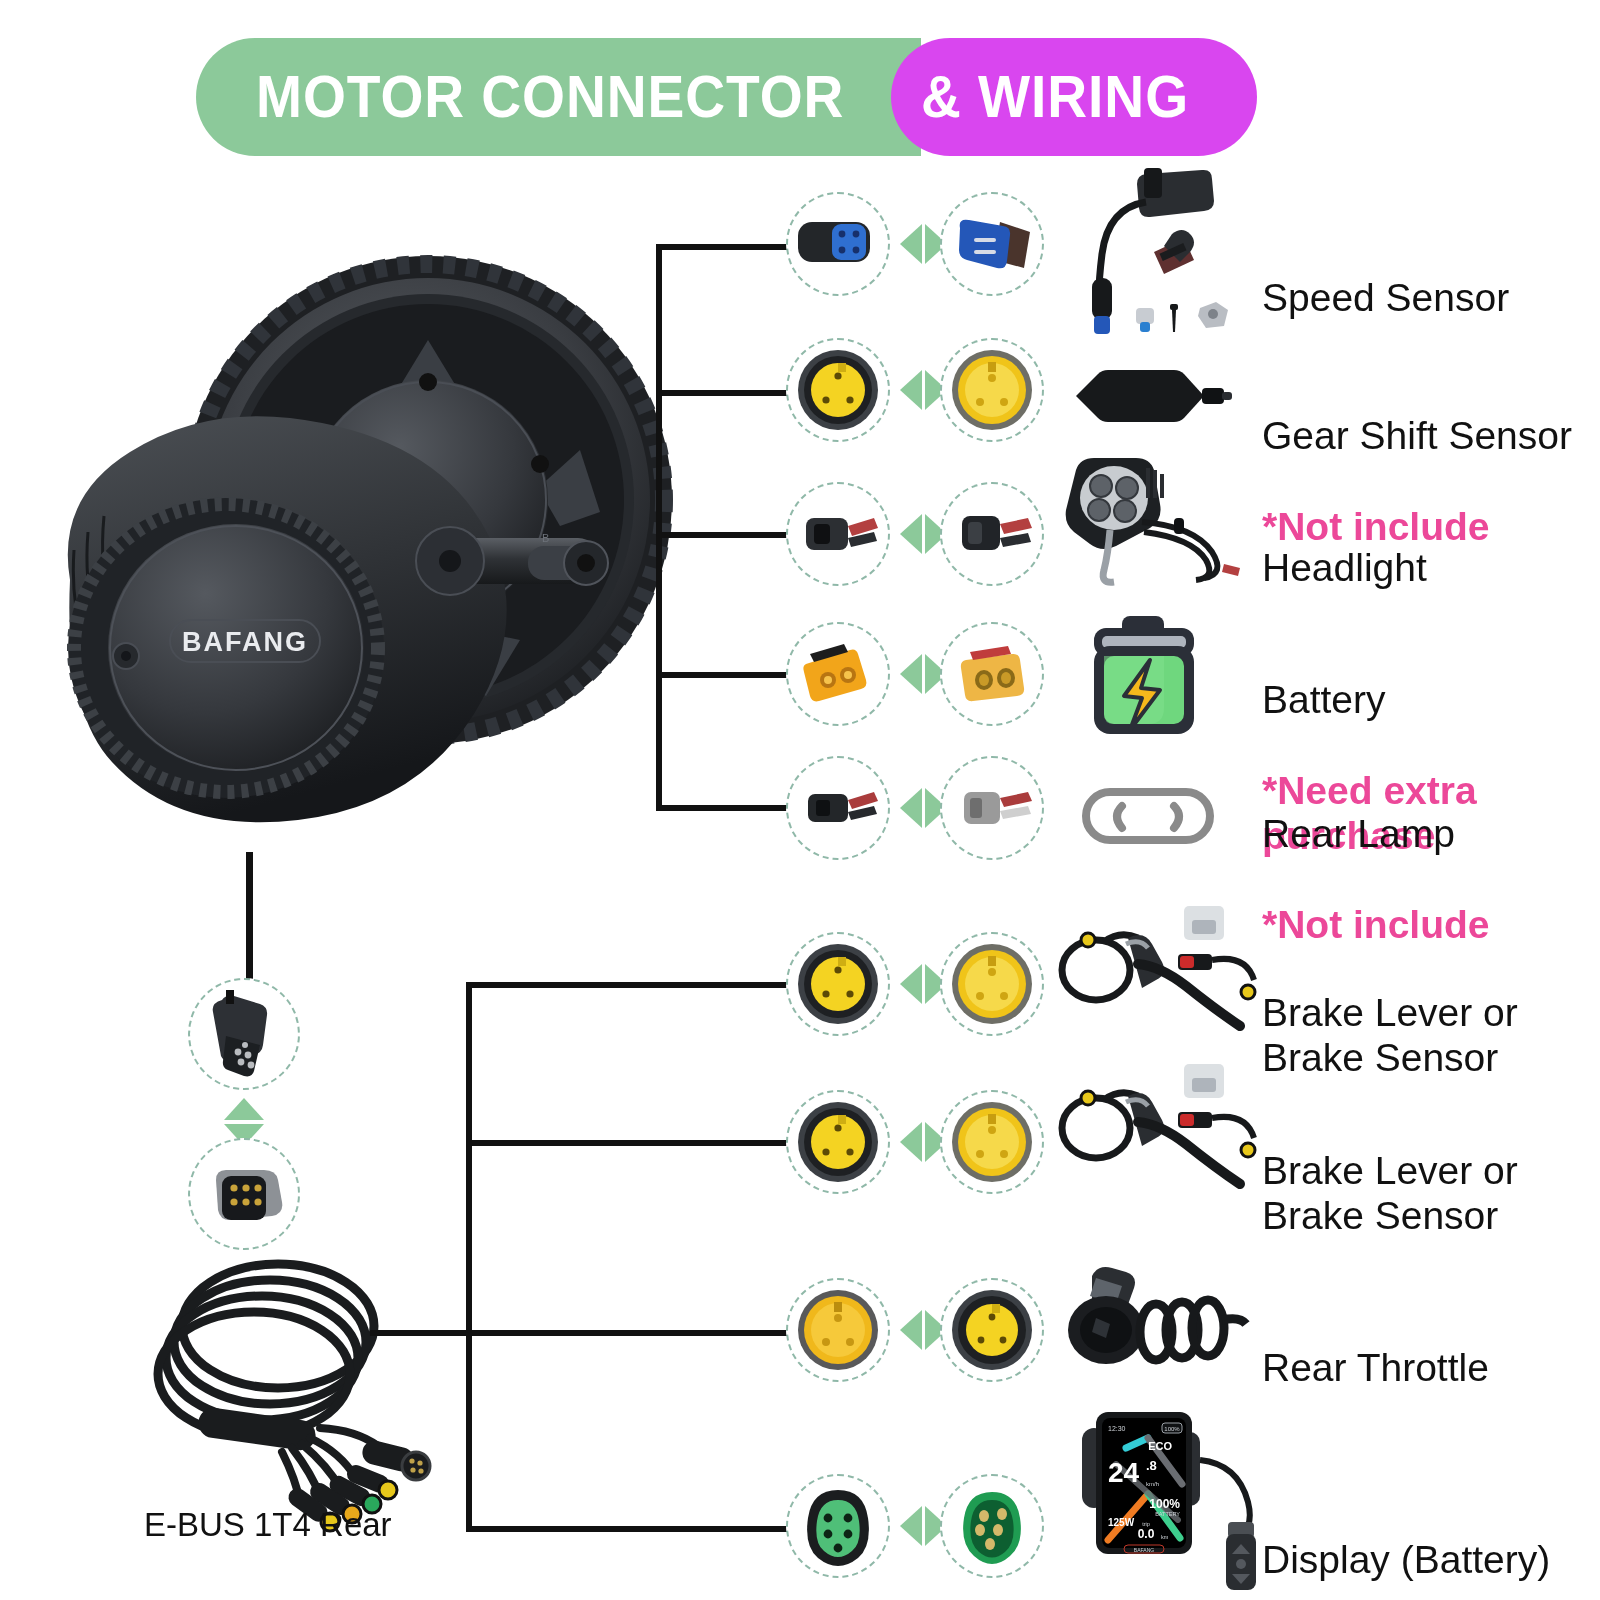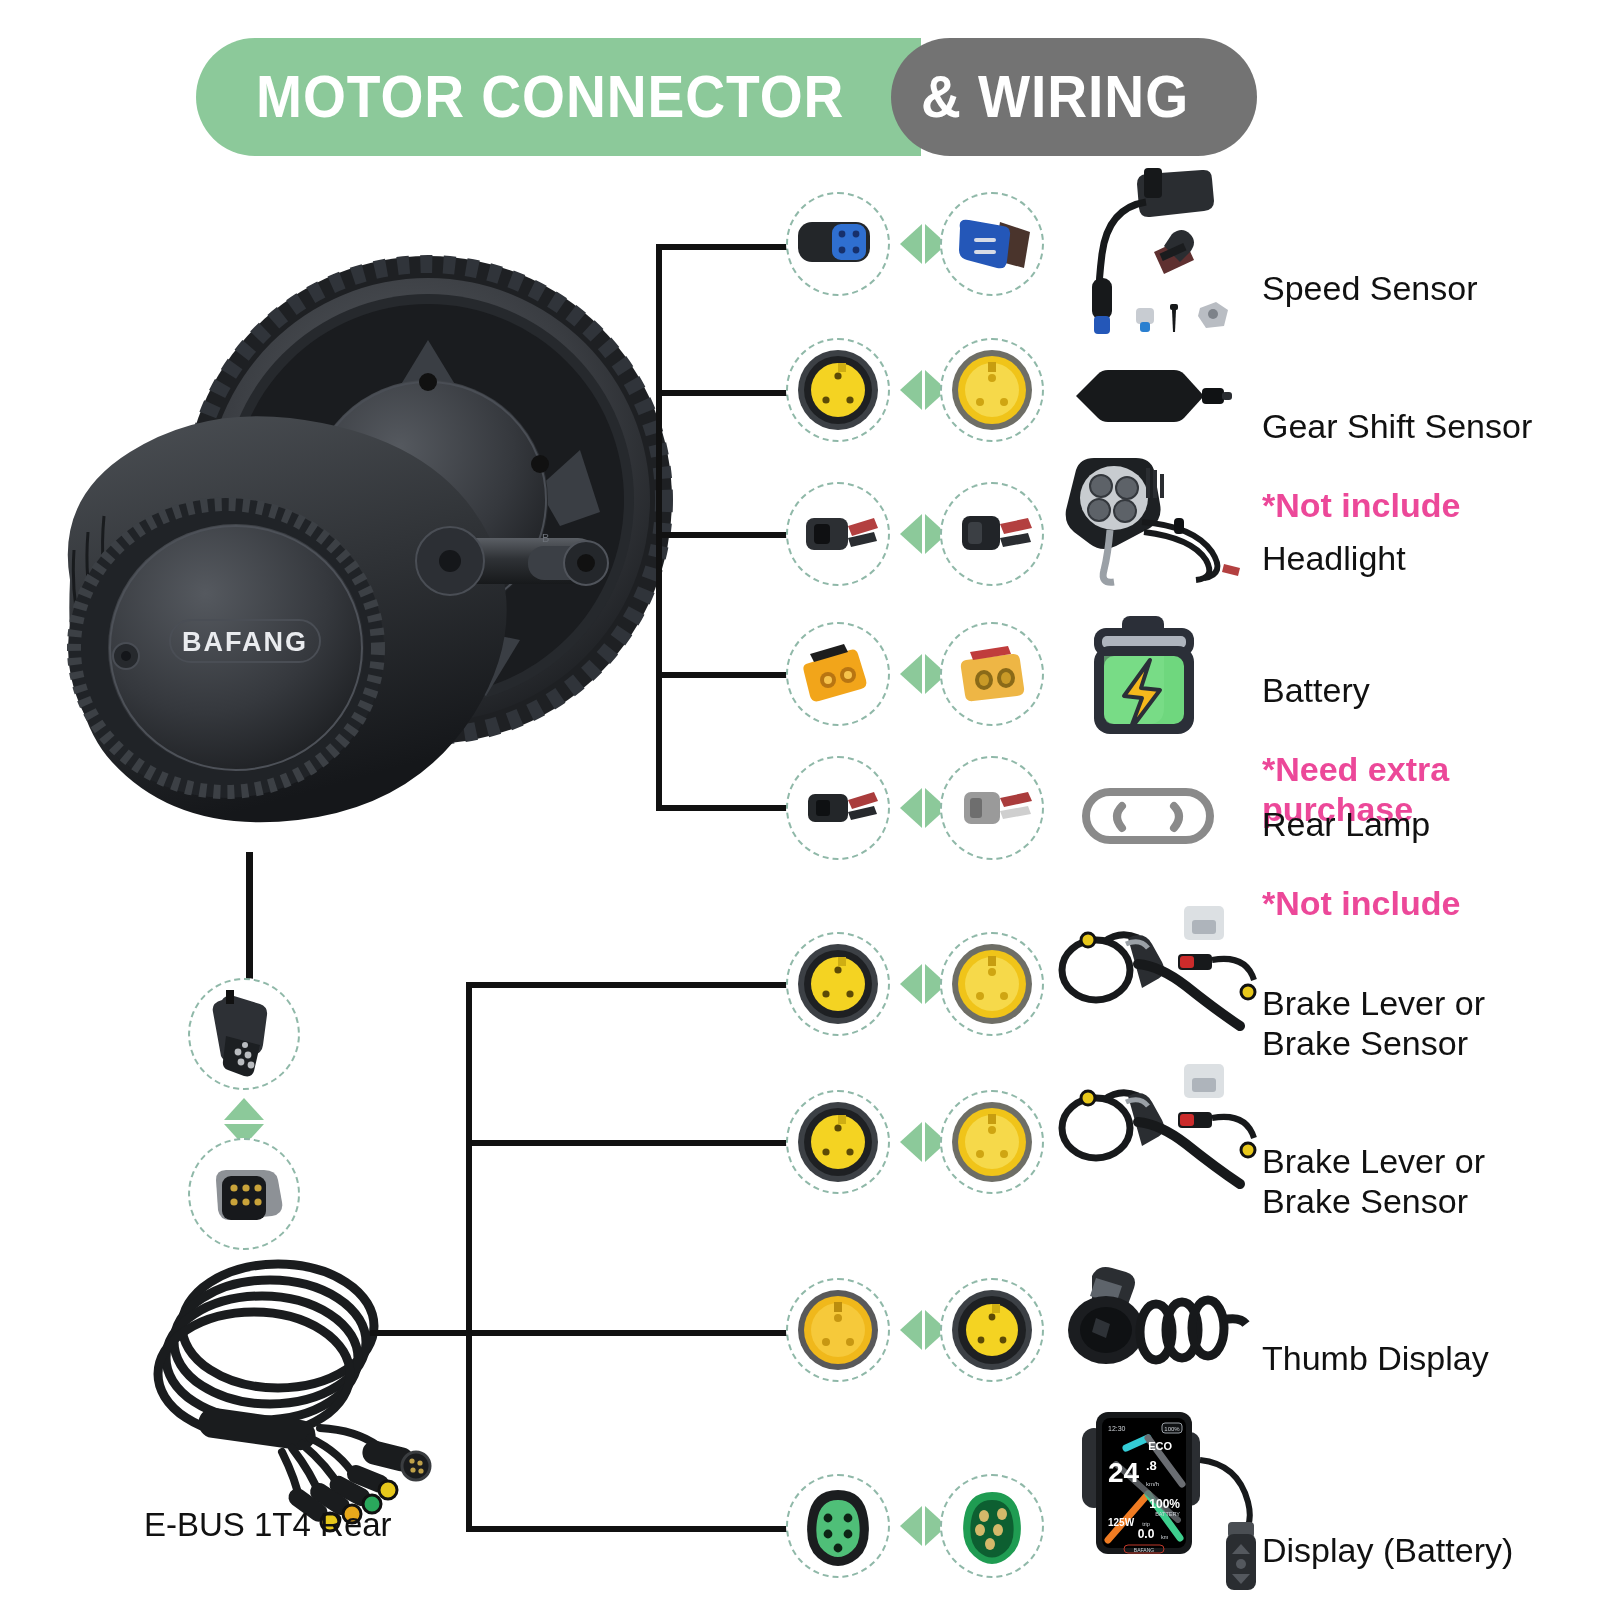--- a/index.html
+++ b/index.html
@@ -3,27 +3,27 @@
 <meta charset="utf-8">
 <style>
   html,body{margin:0;padding:0;background:#fff;}
   body{width:1600px;height:1600px;position:relative;overflow:hidden;
        font-family:"Liberation Sans","DejaVu Sans",sans-serif;color:#111;}
 
   
   .banner{position:absolute;left:196px;top:38px;height:118px;display:flex;align-items:stretch;}
   .banner-green{background:#8cc99a;border-radius:59px 0 0 59px;display:flex;align-items:center;
      padding:0 26px 0 60px;}
-  .banner-dark{background:#737373;border-radius:59px;display:flex;align-items:center;
+  .banner-dark{background:#d946ef;border-radius:59px;display:flex;align-items:center;
      padding:0 44px 0 30px;margin-left:-30px;}
   .banner-green .t,.banner-dark .t{color:#fff;font-weight:bold;font-size:60px;letter-spacing:1px;
      transform:scaleX(.92);transform-origin:left center;white-space:nowrap;line-height:1;}
 
   
-  .lbl{position:absolute;font-size:34px;line-height:1.16;color:#111;white-space:pre-line;}
+  .lbl{position:absolute;font-size:39px;line-height:1.16;color:#111;white-space:pre-line;}
   .lbl .warn{color:#ec4899;font-weight:bold;}
   .lbl-bottom{position:absolute;font-size:33px;color:#111;}
 
   
   .bubble{position:absolute;border:2px dashed #8fb8a8;border-radius:50%;
      box-sizing:border-box;background:#fff;display:flex;align-items:center;justify-content:center;}
 
   
   .arrows{position:absolute;display:flex;align-items:center;gap:3px;}
   .tri-l{width:0;height:0;border-top:20px solid transparent;border-bottom:20px solid transparent;
@@ -595,21 +595,21 @@
   <ellipse cx="48" cy="72" rx="26" ry="23" fill="#0f1113"></ellipse>
   <path d="M38 60 l14 6 -4 14 -14 -6 z" fill="#2e3237"></path>
   <g fill="none" stroke="#17191b" stroke-width="9">
     <ellipse cx="98" cy="74" rx="16" ry="28"></ellipse>
     <ellipse cx="124" cy="72" rx="16" ry="28"></ellipse>
     <ellipse cx="150" cy="70" rx="16" ry="28"></ellipse>
   </g>
   <path d="M164 62 q18 -4 24 4" fill="none" stroke="#17191b" stroke-width="9"></path>
 </svg>
 <div class="lbl" style="left:1262px;top:1300px;">
-  <span>Thumb Display</span>
+  <span>Rear Throttle</span>
 </div>
 
 <div class="bubble" style="left:786px;top:1474px;width:104px;height:104px;">
   <svg width="92" height="92" viewBox="0 0 92 92">
     <path d="M46 10 q26 0 30 28 q4 28 -10 40 q-20 16 -40 0 q-14 -12 -10 -40 q4 -28 30 -28 z" fill="#1b1d1f"></path>
     <path d="M46 20 q18 0 21 21 q3 22 -7 30 q-14 12 -28 0 q-10 -8 -7 -30 q3 -21 21 -21 z" fill="#4fbf78"></path>
     <g fill="#0d2415">
       <circle cx="36" cy="38" r="4.4"></circle>
         <circle cx="56" cy="38" r="4.4"></circle>
       <circle cx="36" cy="54" r="4.4"></circle>

